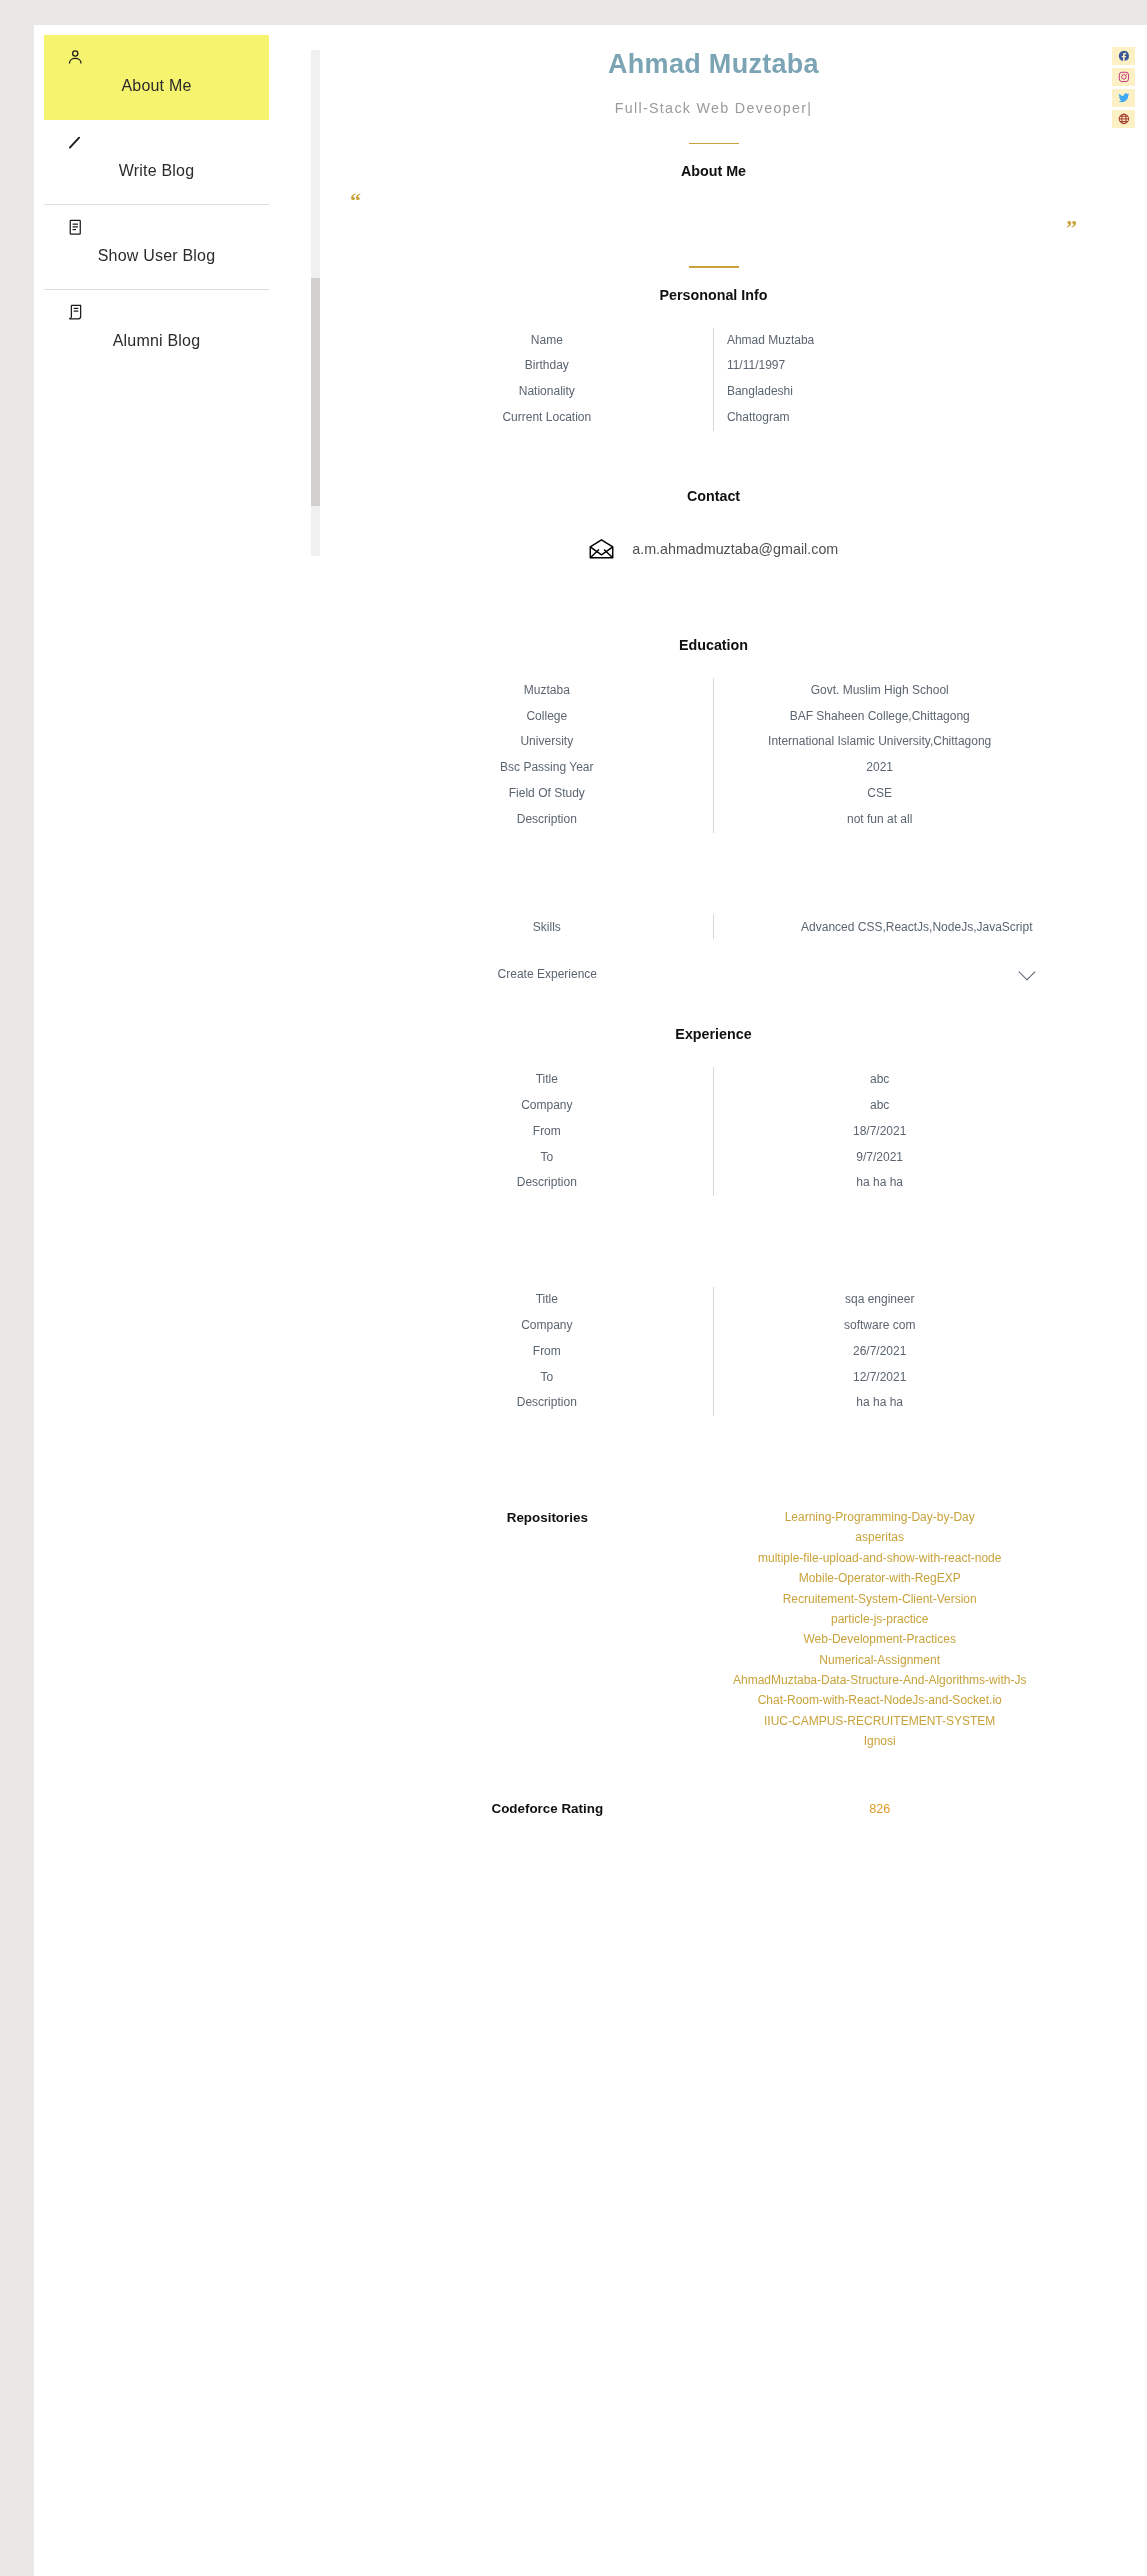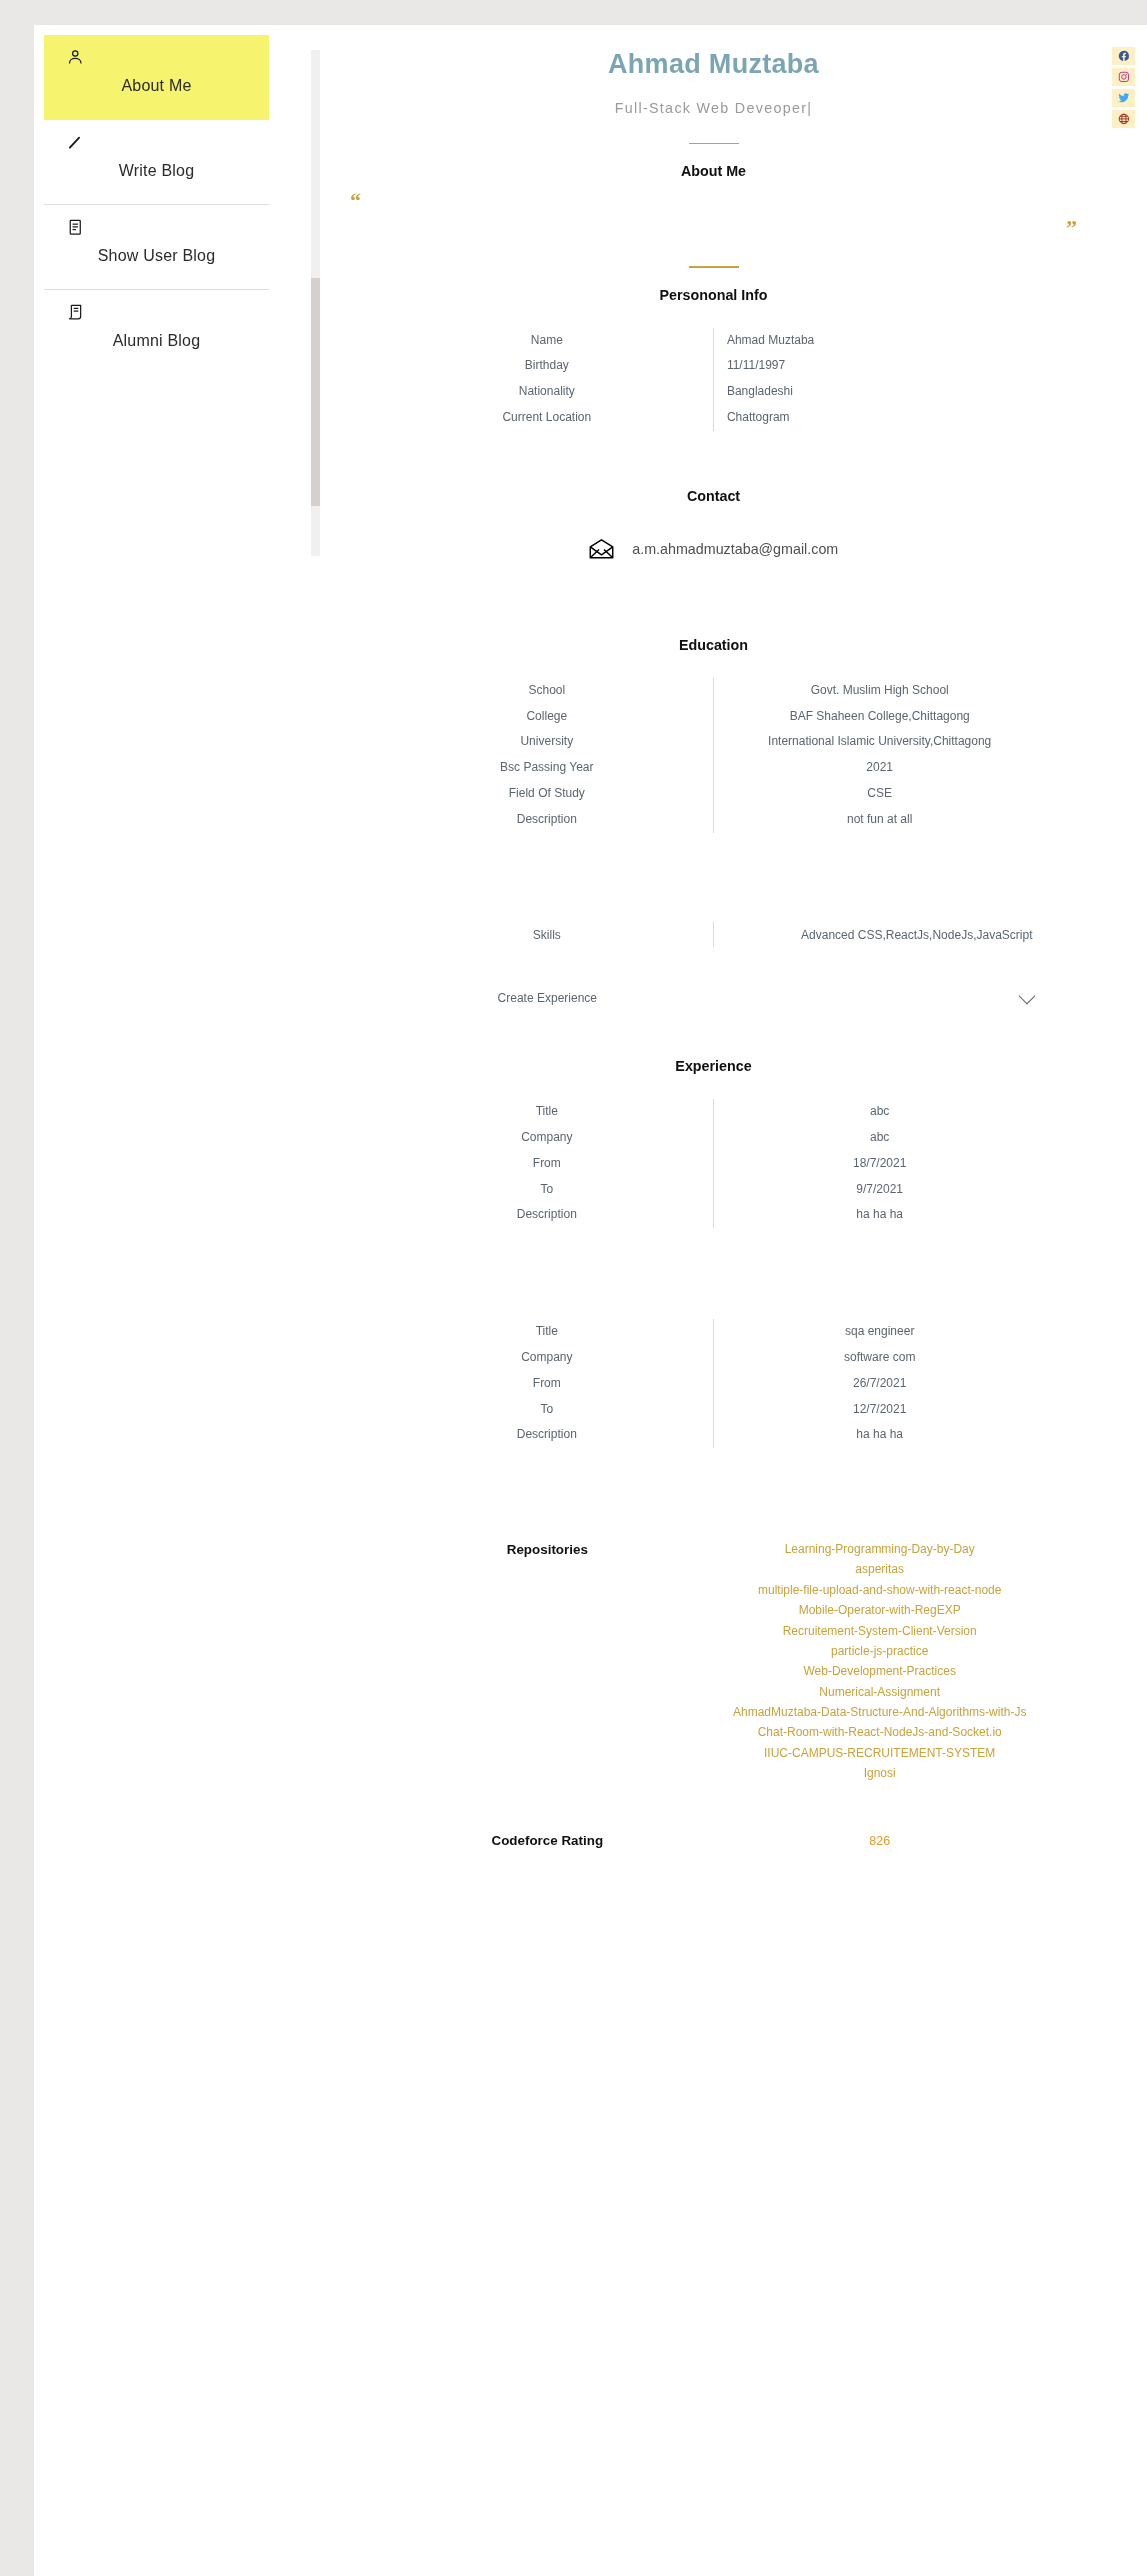--- a/index.html
+++ b/index.html
@@ -204,21 +204,21 @@
   .mail-icon { width: 25px; height: 20px; color: #000; }
   .mail-icon svg { display:block; width:25px; height:20px; }
   .contact-email {
     font-size: 14.3px;
     font-weight: 300;
     color: #4f4f4f;
   }
 
   
   .pi-row {
-    margin: 8px auto;
+    margin: 0 auto;
     width: 638px;
     display: flex;
     align-items: center;
   }
   .pi-left {
     width: 319px;
     text-align: center;
     border-right: 0.8px solid #d9d9d9;
     box-sizing: border-box;
     padding: 5px 13.4px 5px 0;
@@ -424,21 +424,21 @@
           </svg>
         </span>
         <span class="contact-email">a.m.ahmadmuztaba@gmail.com</span>
       </div>
 
       <div class="spacer-lg"></div>
 
       <h2 class="section-title">Education</h2>
       <div class="info-table">
         <div class="info-col-left">
-          <div class="info-key">School</div>
+          <div class="info-key">Muztaba</div>
           <div class="info-key">College</div>
           <div class="info-key">University</div>
           <div class="info-key">Bsc Passing Year</div>
           <div class="info-key">Field Of Study</div>
           <div class="info-key">Description</div>
         </div>
         <div class="info-col-right">
           <div class="info-val">Govt. Muslim High School</div>
           <div class="info-val">BAF Shaheen College,Chittagong</div>
           <div class="info-val">International Islamic University,Chittagong</div>

